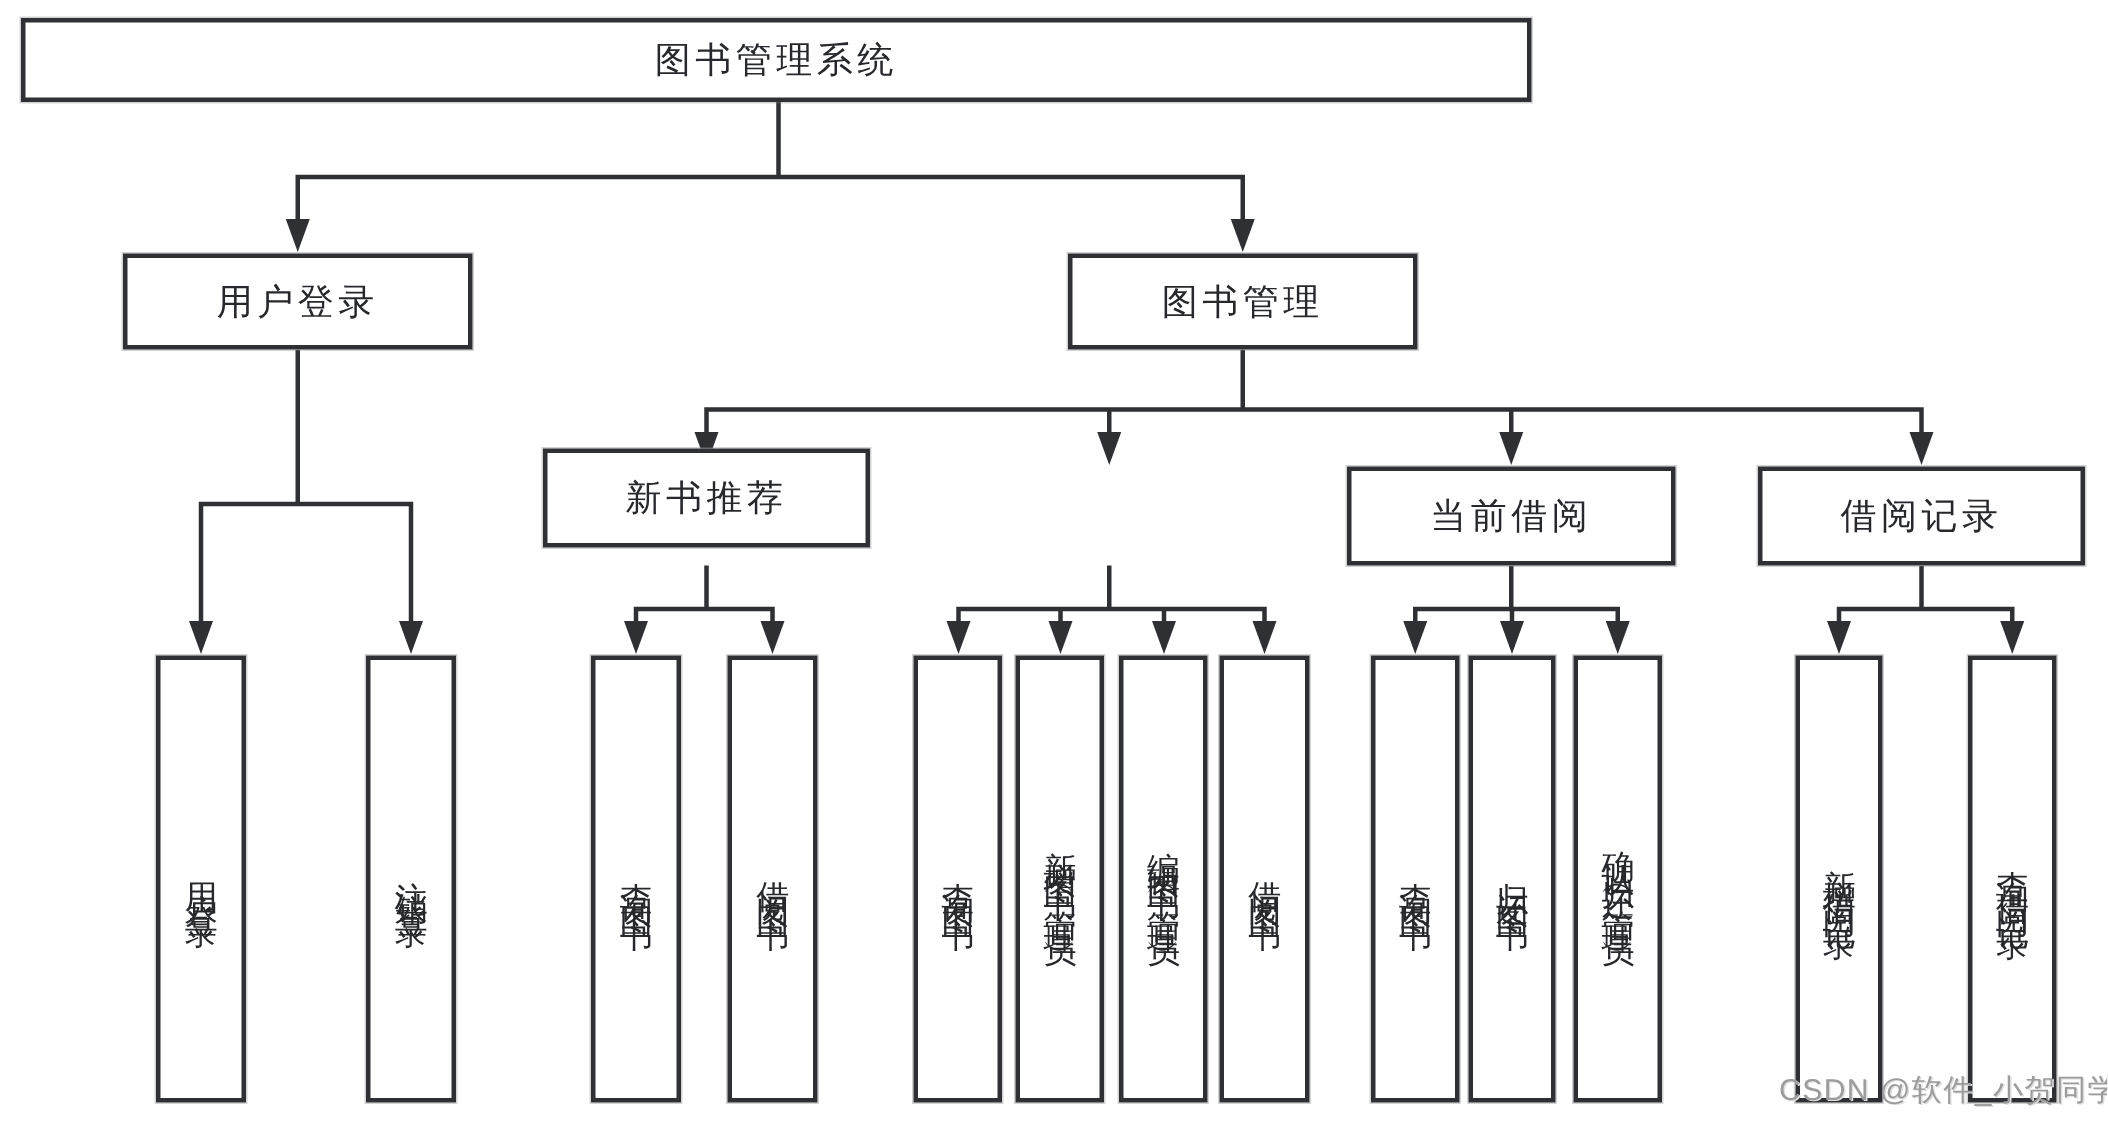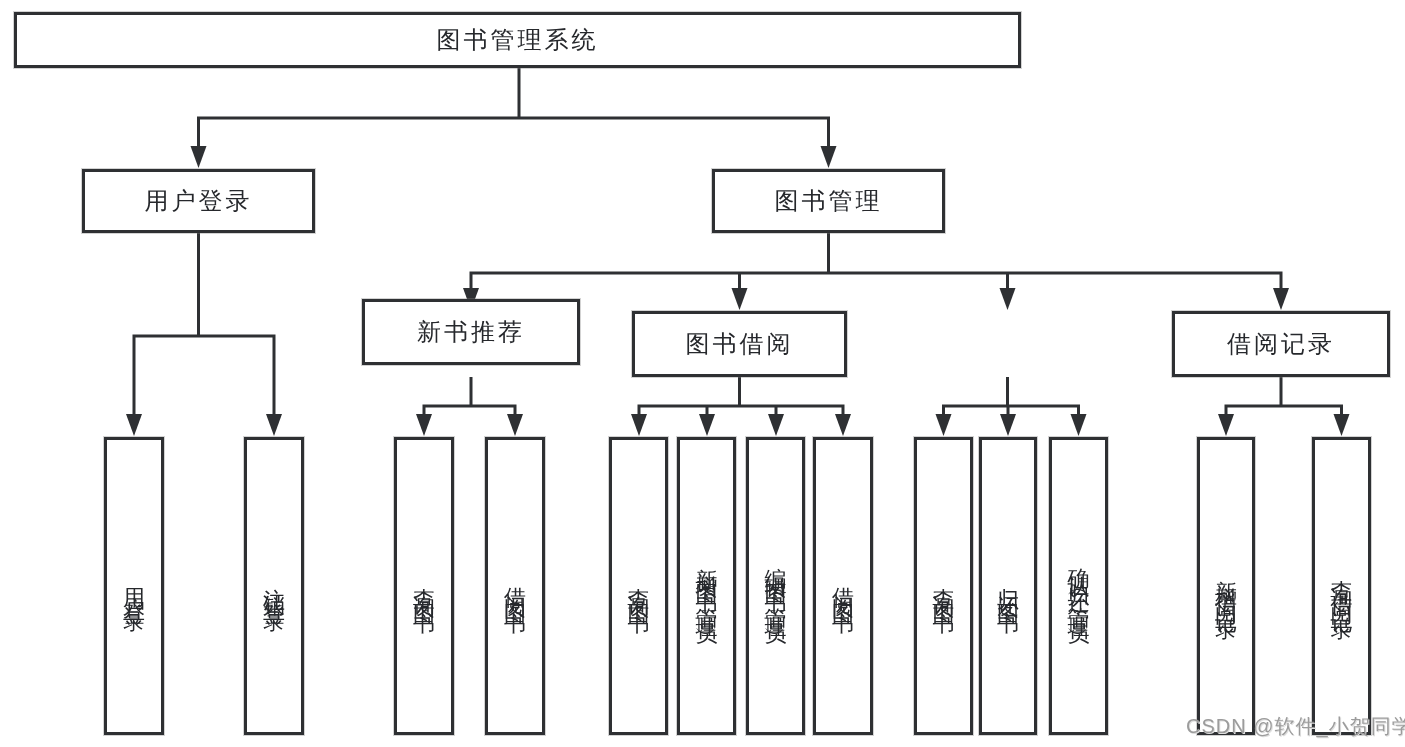--- a/index.html
+++ b/index.html
@@ -93,22 +93,22 @@
   <div class="node" style="left:82px; top:169px; width:233px; height:64px">
     <span>用户登录</span>
   </div>
   <div class="node" style="left:712px; top:169px; width:233px; height:64px">
     <span>图书管理</span>
   </div>
 
   <div class="node" style="left:362px; top:299px; width:218px; height:66px">
     <span>新书推荐</span>
   </div>
-  <div class="node" style="left:632px; top:311px; width:215px; height:66px">
-    <span>图书借阅</span>
+  <div class="node" style="left:898px; top:311px; width:219px; height:66px">
+    <span>当前借阅</span>
   </div>
   <div class="node" style="left:1172px; top:311px; width:218px; height:66px">
     <span>借阅记录</span>
   </div>
 
   <div class="vnode" style="left:104px; width:60px">
     <span>用户登录</span>
   </div>
   <div class="vnode" style="left:244px; width:60px">
     <span>注销登录</span>

